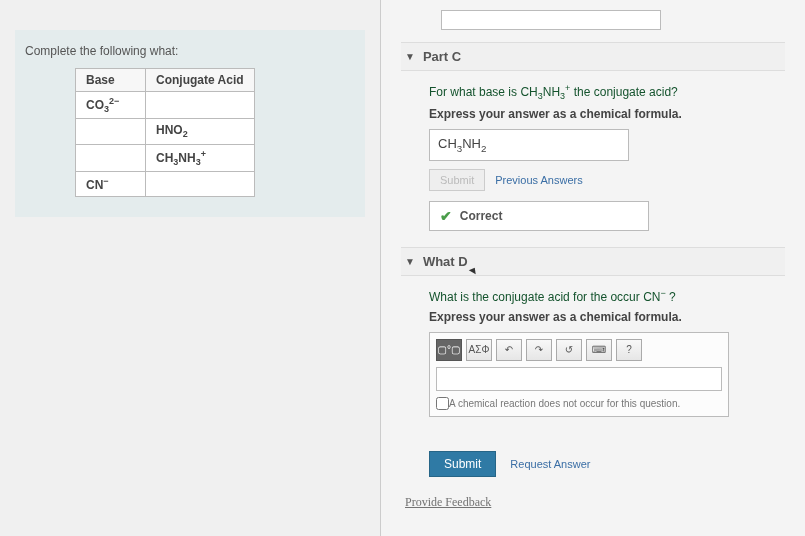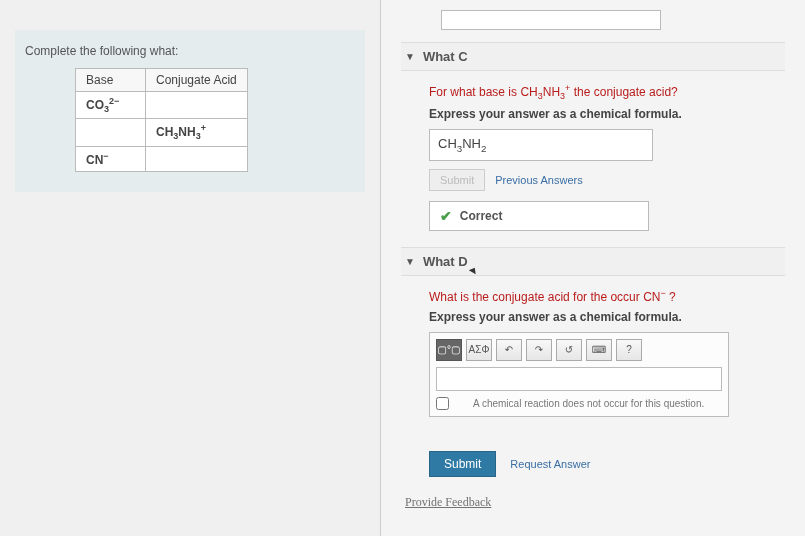--- a/index.html
+++ b/index.html
@@ -30,21 +30,21 @@
     font-size: 12px;
   }
   table.data th, table.data td {
     border: 1px solid #bbb;
     padding: 4px 10px;
     text-align: left;
     font-weight: bold;
     min-width: 70px;
     height: 22px;
   }
-  table.data th { background: #f7f7f7; font-weight: normal; }
+  table.data th { background: #f7f7f7; font-weight: bold; }
   .right-panel {
     flex: 1;
     background: #f4f4f4;
     border-left: 1px solid #ccc;
     padding: 10px 20px 10px 20px;
     position: relative;
   }
   .top-slot {
     border: 1px solid #bbb;
     width: 220px;
@@ -60,26 +60,26 @@
     border-top: 1px solid #ddd;
     border-bottom: 1px solid #ddd;
     font-weight: bold;
     font-size: 13px;
     color: #555;
     margin-bottom: 12px;
     background: #f0f0f0;
   }
   .caret { font-size: 10px; color: #555; }
   .part-body { padding: 0 0 16px 28px; }
-  .qtext { font-size: 12px; color: #b91c1c; margin-bottom: 6px; }
+  .qtext { font-size: 12px; color: #14532d; margin-bottom: 6px; }
   .hint { font-size: 12px; font-weight: bold; color: #444; margin-bottom: 8px; }
   .readonly-answer {
     border: 1px solid #bbb;
     padding: 6px 8px;
-    width: 224px;
+    width: 200px;
     background: #fff;
     font-size: 13px;
     margin-bottom: 8px;
   }
   .row-links { display: flex; align-items: center; gap: 10px; margin-bottom: 10px; }
   .ghost-btn {
     border: 1px solid #ccc;
     background: #eee;
     color: #bbb;
     padding: 4px 10px;
@@ -122,21 +122,21 @@
     font-size: 10px; color: #555; cursor: pointer;
   }
   .tbtn.dark { background: #666; color: #fff; font-size: 10px; border-color:#555;}
   .answer-input {
     width: 100%;
     border: 1px solid #bbb;
     height: 24px;
     padding: 2px 6px;
     font-size: 12px;
   }
-  .checkbox-row { display: flex; align-items: center; gap: 24px; font-size: 10px; color: #777; margin-top:6px;}
+  .checkbox-row { display: flex; align-items: center; gap: 0; font-size: 10px; color: #777; margin-top:6px;}
   .submit-row { display: flex; align-items: center; gap: 14px; margin: 8px 0 18px 28px; }
   .submit-btn {
     background: #2f7aa5;
     color: #fff;
     border: 1px solid #266587;
     padding: 5px 14px;
     font-size: 12px;
     cursor: pointer;
   }
   .footer-link { color: #737373; text-decoration: underline; font-size: 12px; margin-left: 4px; cursor:pointer;font-family:Liberation Serif, serif;}
@@ -153,37 +153,41 @@
           <tr>
         <th>Base</th>
         <th>Conjugate Acid</th>
       </tr>
       <tr>
         <td><span>CO<sub>3</sub><sup>2−</sup></span></td>
         <td><span></span></td>
       </tr>
       <tr>
         <td><span></span></td>
+        <td><span>HNO<sub>2</sub></span></td>
+      </tr>
+      <tr>
+        <td><span></span></td>
         <td><span>CH<sub>3</sub>NH<sub>3</sub><sup>+</sup></span></td>
       </tr>
       <tr>
         <td><span>CN<sup>−</sup></span></td>
         <td><span></span></td>
       </tr>
     </tbody>
       </table>
   </div>
 </div>
 
 <div class="right-panel">
   <div class="top-slot"></div>
 
   <div class="part-header">
     <span class="caret">▼</span>
-    <span>What C</span>
+    <span>Part C</span>
   </div>
   <div class="part-body">
     <div class="qtext">
       <span>For what base is </span><span>CH<sub>3</sub>NH<sub>3</sub><sup>+</sup></span><span> the conjugate acid?</span>
     </div>
     <div class="hint">Express your answer as a chemical formula.</div>
     <div class="readonly-answer">
       <span>CH<sub>3</sub>NH<sub>2</sub></span>
     </div>
     <div class="row-links">

